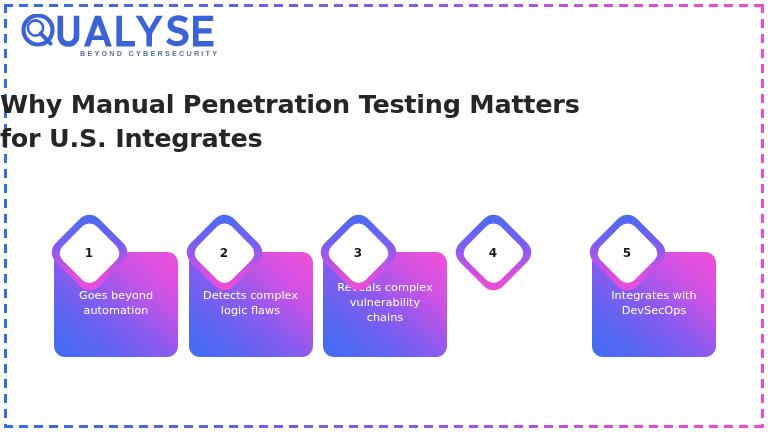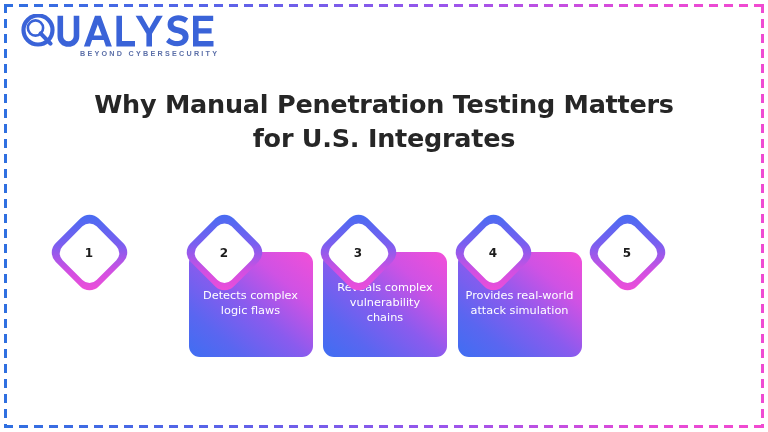--- a/index.html
+++ b/index.html
@@ -67,21 +67,21 @@
     white-space: nowrap;
     font-family: "Liberation Sans", sans-serif;
   }
 
   
   .heading {
     position: absolute;
     left: 0;
     right: 0;
     top: 88px;
-    text-align: center;
+    text-align: left;
     color: #262626;
     font-size: 25.5px;
     font-weight: bold;
     line-height: 1.33;
     letter-spacing: -0.25px;
     font-family: "DejaVu Sans", sans-serif;
   }
   .heading-line { display: block; }
 
   
@@ -185,20 +185,23 @@
   </div>
 
   <div class="heading">
     <span class="heading-line">Why Manual Penetration Testing Matters</span>
     <span class="heading-line">for U.S. Integrates</span>
   </div>
 
   <div class="cards">
 
     <div class="card-slot">
+      <div class="card-body">
+        <div class="card-text">Goes beyond automation</div>
+      </div>
       <div class="badge">
         <div class="badge-inner">
           <span class="badge-num">1</span>
         </div>
       </div>
     </div>
 
     <div class="card-slot">
       <div class="card-body">
         <div class="card-text">Detects complex logic flaws</div>
@@ -215,31 +218,31 @@
         <div class="card-text">Reveals complex vulnerability chains</div>
       </div>
       <div class="badge">
         <div class="badge-inner">
           <span class="badge-num">3</span>
         </div>
       </div>
     </div>
 
     <div class="card-slot">
-      <div class="card-body">
-        <div class="card-text">Provides real-world attack simulation</div>
-      </div>
       <div class="badge">
         <div class="badge-inner">
           <span class="badge-num">4</span>
         </div>
       </div>
     </div>
 
     <div class="card-slot">
+      <div class="card-body">
+        <div class="card-text">Integrates with DevSecOps</div>
+      </div>
       <div class="badge">
         <div class="badge-inner">
           <span class="badge-num">5</span>
         </div>
       </div>
     </div>
 
   </div>
 </div>
 

